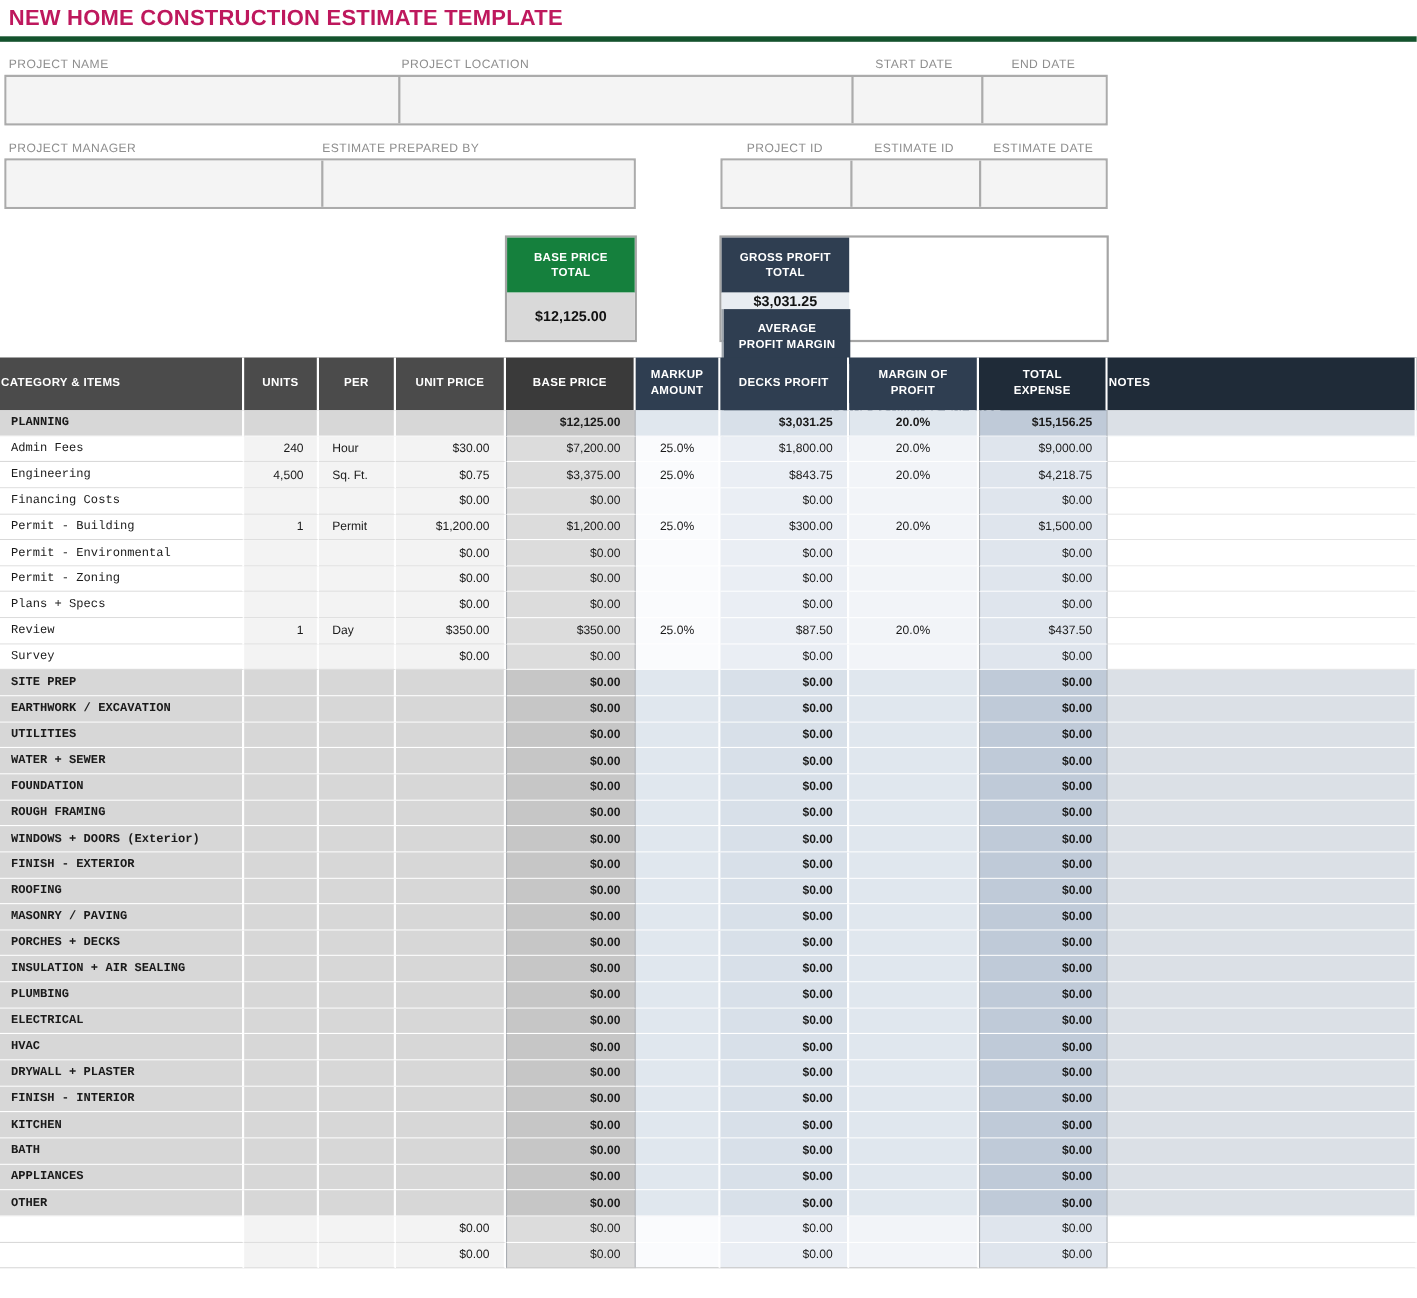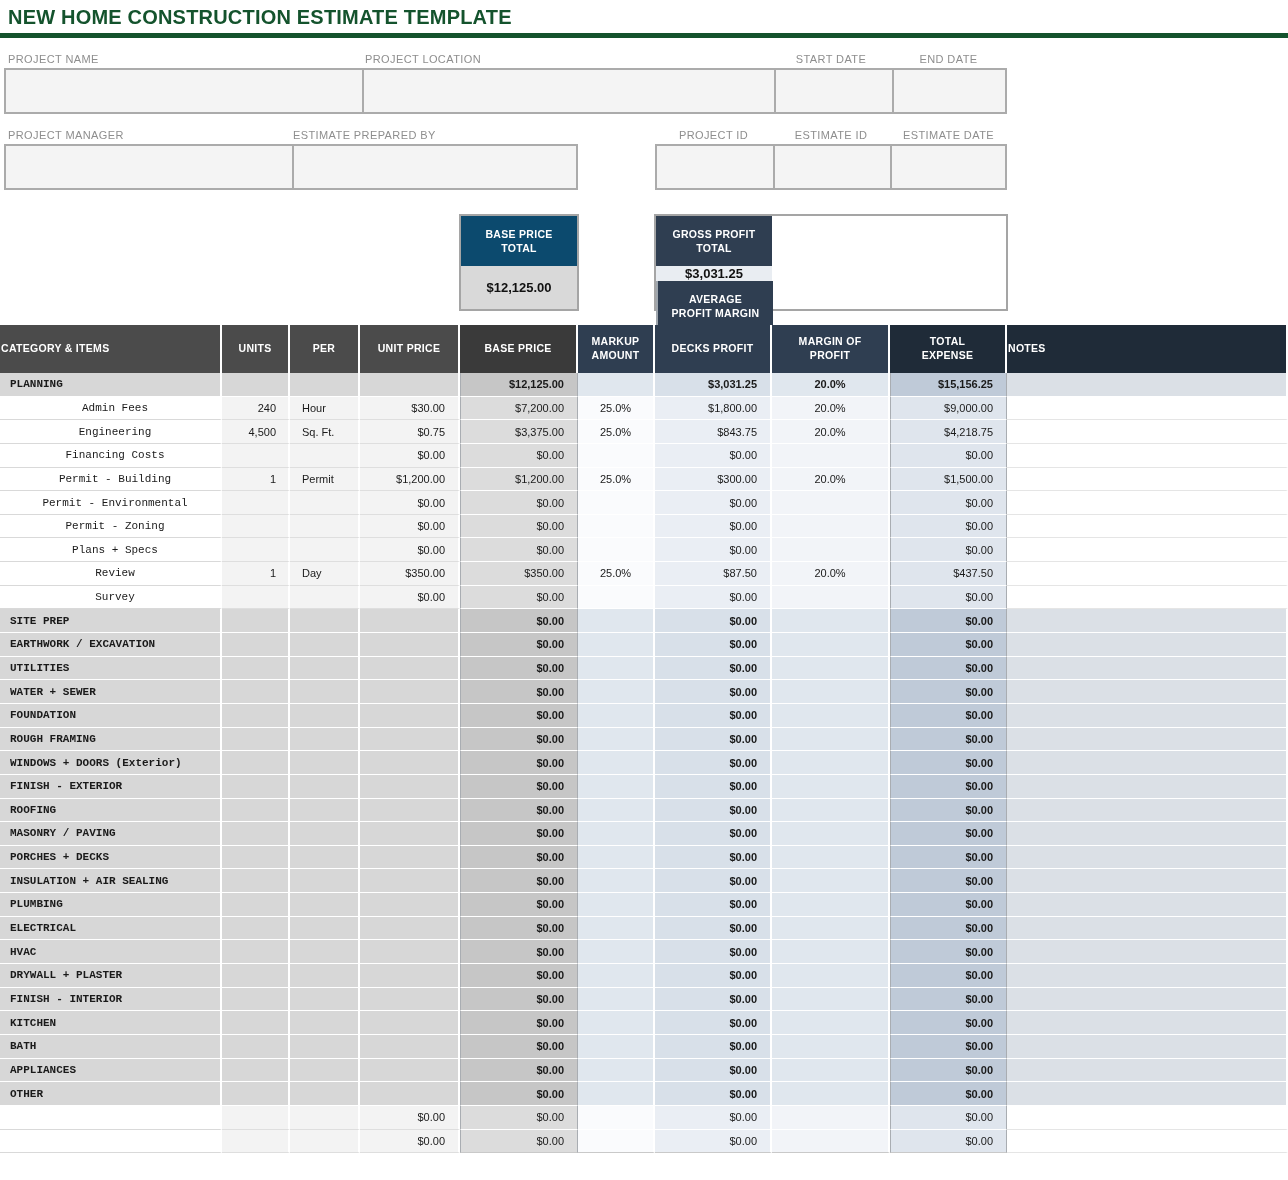--- a/index.html
+++ b/index.html
@@ -2,41 +2,41 @@
 <html><head>
 <meta charset="utf-8">
 <style>
   * { margin:0; padding:0; box-sizing:border-box; }
   html,body { width:1288px; height:1180px; background:#fff; overflow:hidden;
               font-family:"Liberation Sans", sans-serif; position:relative; color:#1a1a1a; }
 
   .abs { position:absolute; }
 
   
-  .page-title { left:8px; top:6px; font-size:20px; font-weight:bold; color:#14532d; letter-spacing:.2px; }
+  .page-title { left:8px; top:6px; font-size:20px; font-weight:bold; color:#be185d; letter-spacing:.2px; }
   .title-rule { left:0; top:33px; width:1288px; height:5px; background:#14532d; }
 
   
   .flabel { position:absolute; font-size:11px; color:#8e8e8e; letter-spacing:.4px; white-space:nowrap; }
   .flabel.centered { text-align:center; }
 
   
   .strip { position:absolute; display:flex; background:#f4f4f4; border:2px solid #ababab; }
   .strip .fcell { height:100%; background:#f4f4f4; }
   .strip .fcell + .fcell { border-left:2px solid #ababab; }
 
   
   .sumbox { position:absolute; border:2px solid #a5a5a5; display:flex; }
   .sumcol { display:flex; flex-direction:column; flex:0 0 auto; }
   .sumcol + .sumcol { border-left:2px solid #9fa6ad; }
   .shead { height:50px; display:flex; align-items:center; justify-content:center; text-align:center;
            color:#fff; font-weight:bold; font-size:10.5px; line-height:1.35; letter-spacing:.3px; padding:0 10px; }
   .sval  { flex:1; display:flex; align-items:center; justify-content:center;
            font-weight:bold; font-size:13px; color:#111; }
-  .shead.gray { background:#0c4a6e; }
+  .shead.gray { background:#15803d; }
   .shead.navy { background:#2f3e51; }
   .sval.gray  { background:#d9d9d9; }
   .sval.blue1 { background:#e9edf2; }
   .sval.blue2 { background:#eef1f5; }
   .sval.blue3 { background:#cbd4de; }
 
   
   table.est { position:absolute; left:0; top:325px; width:1288px;
               border-collapse:separate; border-spacing:0; table-layout:fixed; font-size:11px; }
   th { height:48px; vertical-align:middle; text-align:center; color:#fff; font-weight:bold;
@@ -64,21 +64,21 @@
   tr.row-group td { font-weight:bold; }
   tr.row-group td.c-cat, tr.row-group td.c-units, tr.row-group td.c-per, tr.row-group td.c-unitprice { background:#d7d7d7; }
   tr.row-group td.c-base   { background:#c6c6c6; }
   tr.row-group td.c-markup { background:#e0e7ee; }
   tr.row-group td.c-gross  { background:#d8e0e9; }
   tr.row-group td.c-margin { background:#e0e7ee; }
   tr.row-group td.c-total  { background:#bfcad8; }
   tr.row-group td.c-notes  { background:#dbe0e6; }
 
   
-  tr.row-item td.c-cat    { background:#fff; border-bottom-color:#d9d9d9;text-align:center; }
+  tr.row-item td.c-cat    { background:#fff; border-bottom-color:#d9d9d9; }
   tr.row-item td.c-units, tr.row-item td.c-per, tr.row-item td.c-unitprice { background:#f3f3f3; border-bottom-color:#dedede; }
   tr.row-item td.c-base   { background:#dcdcdc; }
   tr.row-item td.c-markup { background:#fafbfd; }
   tr.row-item td.c-gross  { background:#eaeef4; }
   tr.row-item td.c-margin { background:#f2f4f8; }
   tr.row-item td.c-total  { background:#dfe5ed; }
   tr.row-item td.c-notes  { background:#fff; border-bottom-color:#e5e5e5; }
 
   tr:last-child td { border-bottom:1px solid #c9c9c9; }
 </style>

